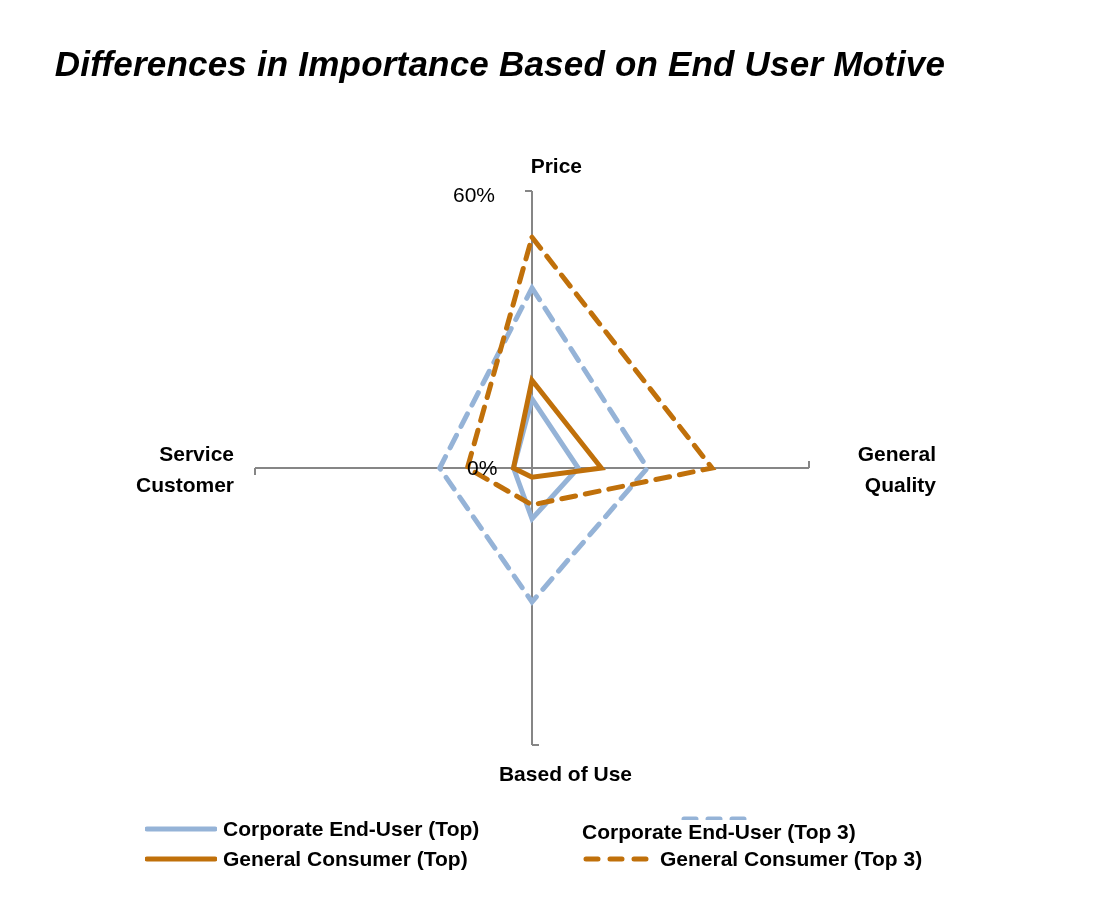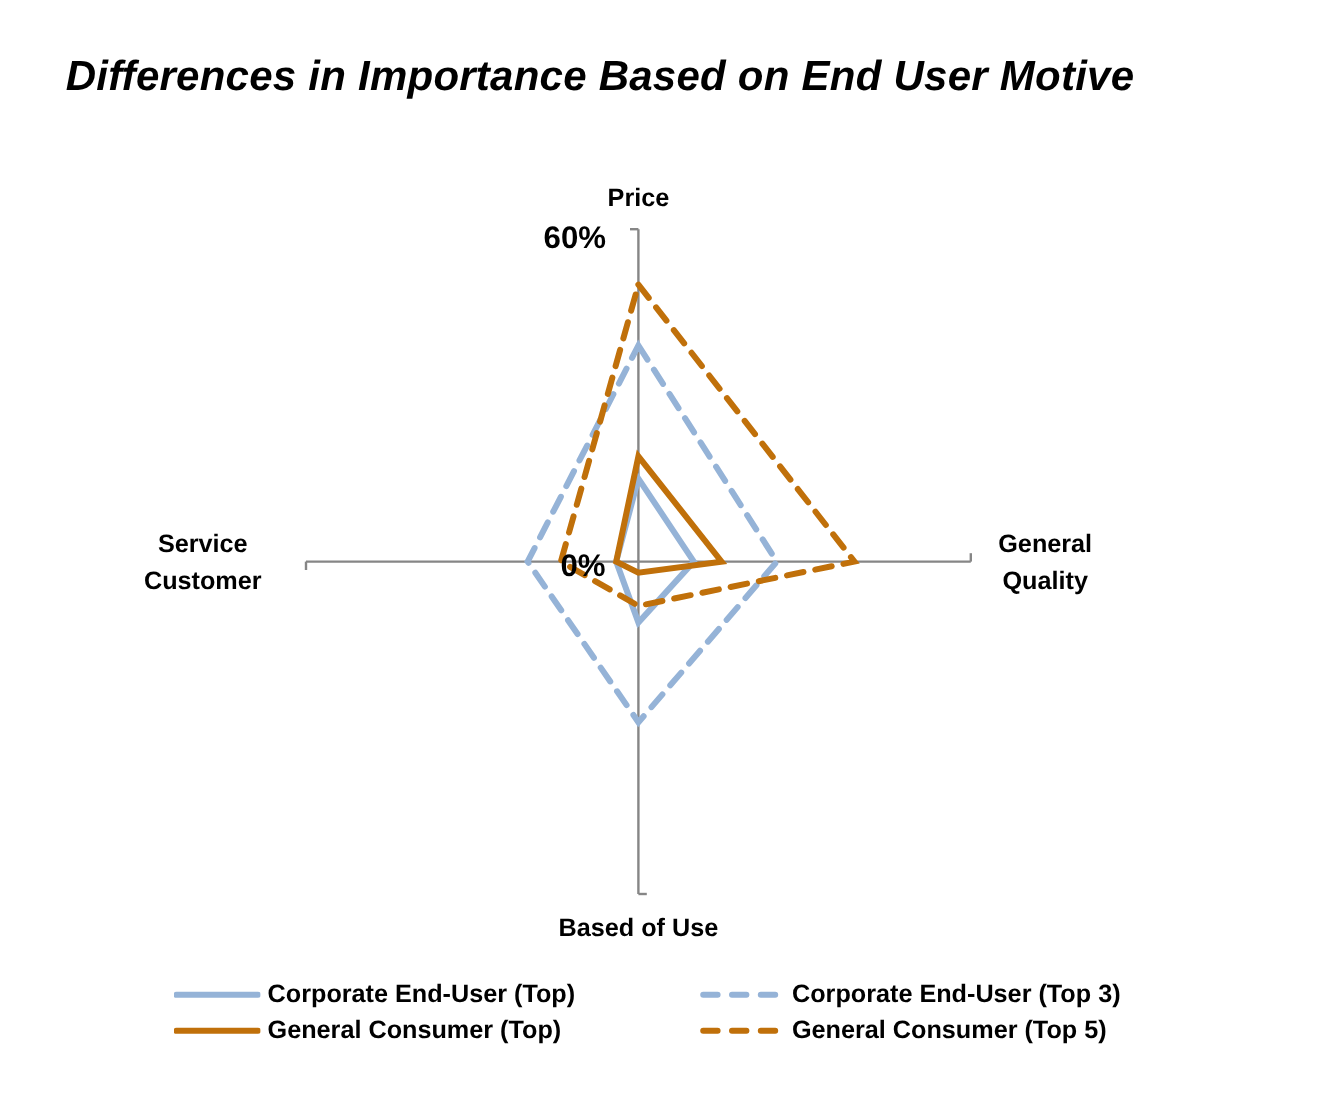--- a/index.html
+++ b/index.html
@@ -1,22 +1,22 @@
 <!DOCTYPE html>
 <html><head>
   <meta charset="utf-8">
   <style>
     html, body { margin: 0; padding: 0; background: #ffffff; }
     body { width: 1104px; height: 911px; position: relative; overflow: hidden;
            font-family: "Liberation Sans", sans-serif; color: #000; }
     .title { position: absolute; left: 0; top: 44px; width: 1000px; text-align: center;
              font-size: 35px; font-weight: bold; font-style: italic; letter-spacing: 0.2px; }
     svg.chart { position: absolute; left: 0; top: 0; }
-    .axis-label { position: absolute; font-size: 21px; font-weight: bold; text-align: center; line-height: 31px; }
-    .tick-label { position: absolute; font-size: 26px; font-weight: bold; }
+    .axis-label { position: absolute; font-size: 21px; font-weight: bold; text-align: right; line-height: 31px; }
+    .tick-label { position: absolute; font-size: 21px; font-weight: normal; }
     .legend { position: absolute; left: 0; top: 814px; width: 1104px; }
     .legend-item { position: absolute; display: flex; align-items: center; height: 30px; }
     .legend-item svg { display: block; margin-right: 6px; }
     .legend-item span { font-size: 21px; font-weight: bold; white-space: nowrap; }
   </style>
 </head>
 <body>
 
 <div class="title">Differences in Importance Based on End User Motive</div>
 
@@ -57,31 +57,31 @@
   <div>Customer</div>
 </div>
 
 <div class="legend">
   <div class="legend-item" style="left:145px; top:0px;justify-content:flex-end;">
     <svg width="72" height="10">
         <line x1="2" y1="5" x2="70" y2="5" stroke="#95B3D7" stroke-width="5" stroke-linecap="round"></line>
       </svg>
     <span>Corporate End-User (Top)</span>
   </div>
-  <div class="legend-item" style="left:582px; top:0px;">
+  <div class="legend-item" style="left:582px; top:0px;flex-direction:column;">
     <svg width="72" height="10">
         <line x1="4" y1="5" x2="70" y2="5" stroke="#95B3D7" stroke-width="5" stroke-linecap="round" stroke-dasharray="12 12"></line>
       </svg>
     <span>Corporate End-User (Top 3)</span>
   </div>
   <div class="legend-item" style="left:145px; top:30px;">
     <svg width="72" height="10">
         <line x1="2" y1="5" x2="70" y2="5" stroke="#C0700A" stroke-width="5" stroke-linecap="round"></line>
       </svg>
     <span>General Consumer (Top)</span>
   </div>
   <div class="legend-item" style="left:582px; top:30px;">
     <svg width="72" height="10">
         <line x1="4" y1="5" x2="70" y2="5" stroke="#C0700A" stroke-width="5" stroke-linecap="round" stroke-dasharray="12 12"></line>
       </svg>
-    <span>General Consumer (Top 5)</span>
+    <span>General Consumer (Top 3)</span>
   </div>
 </div>
 
 </body></html>

